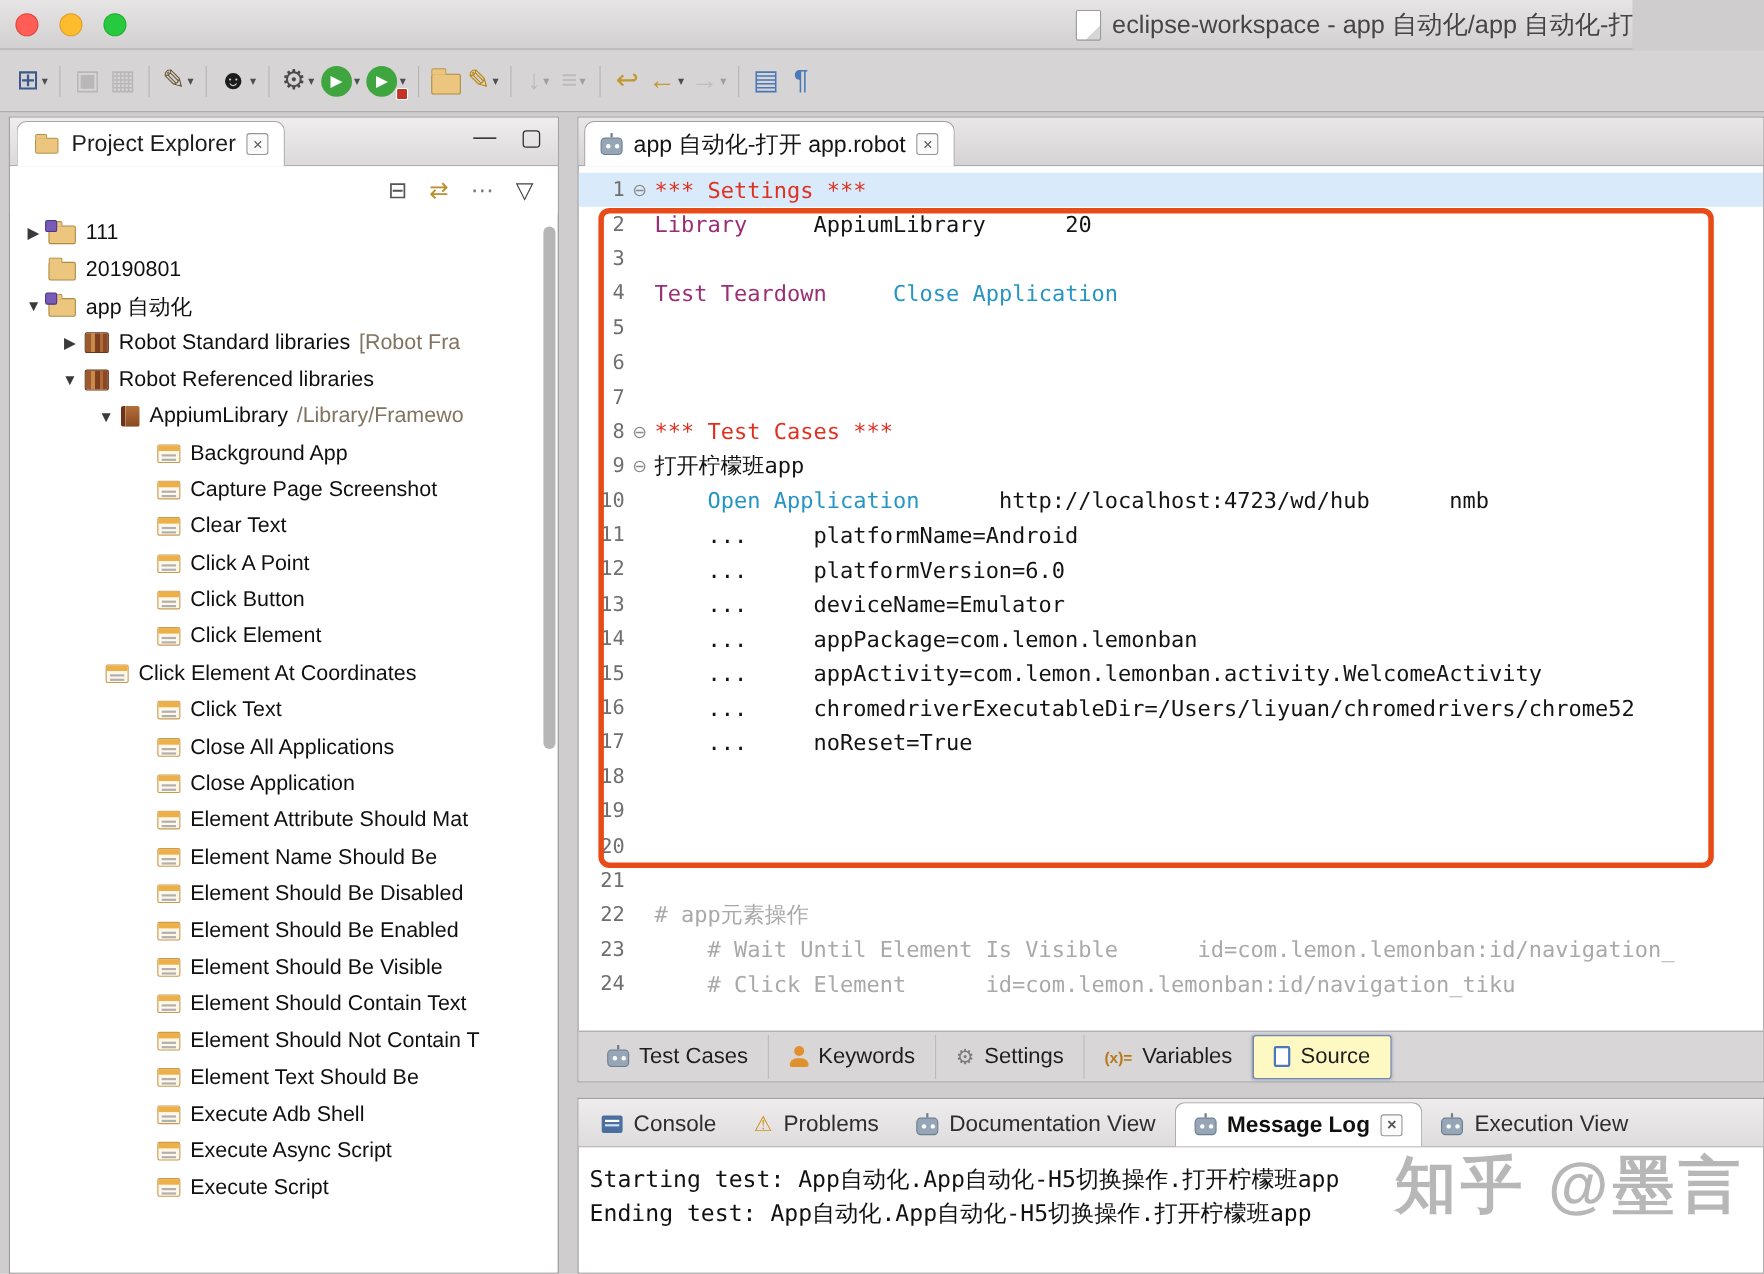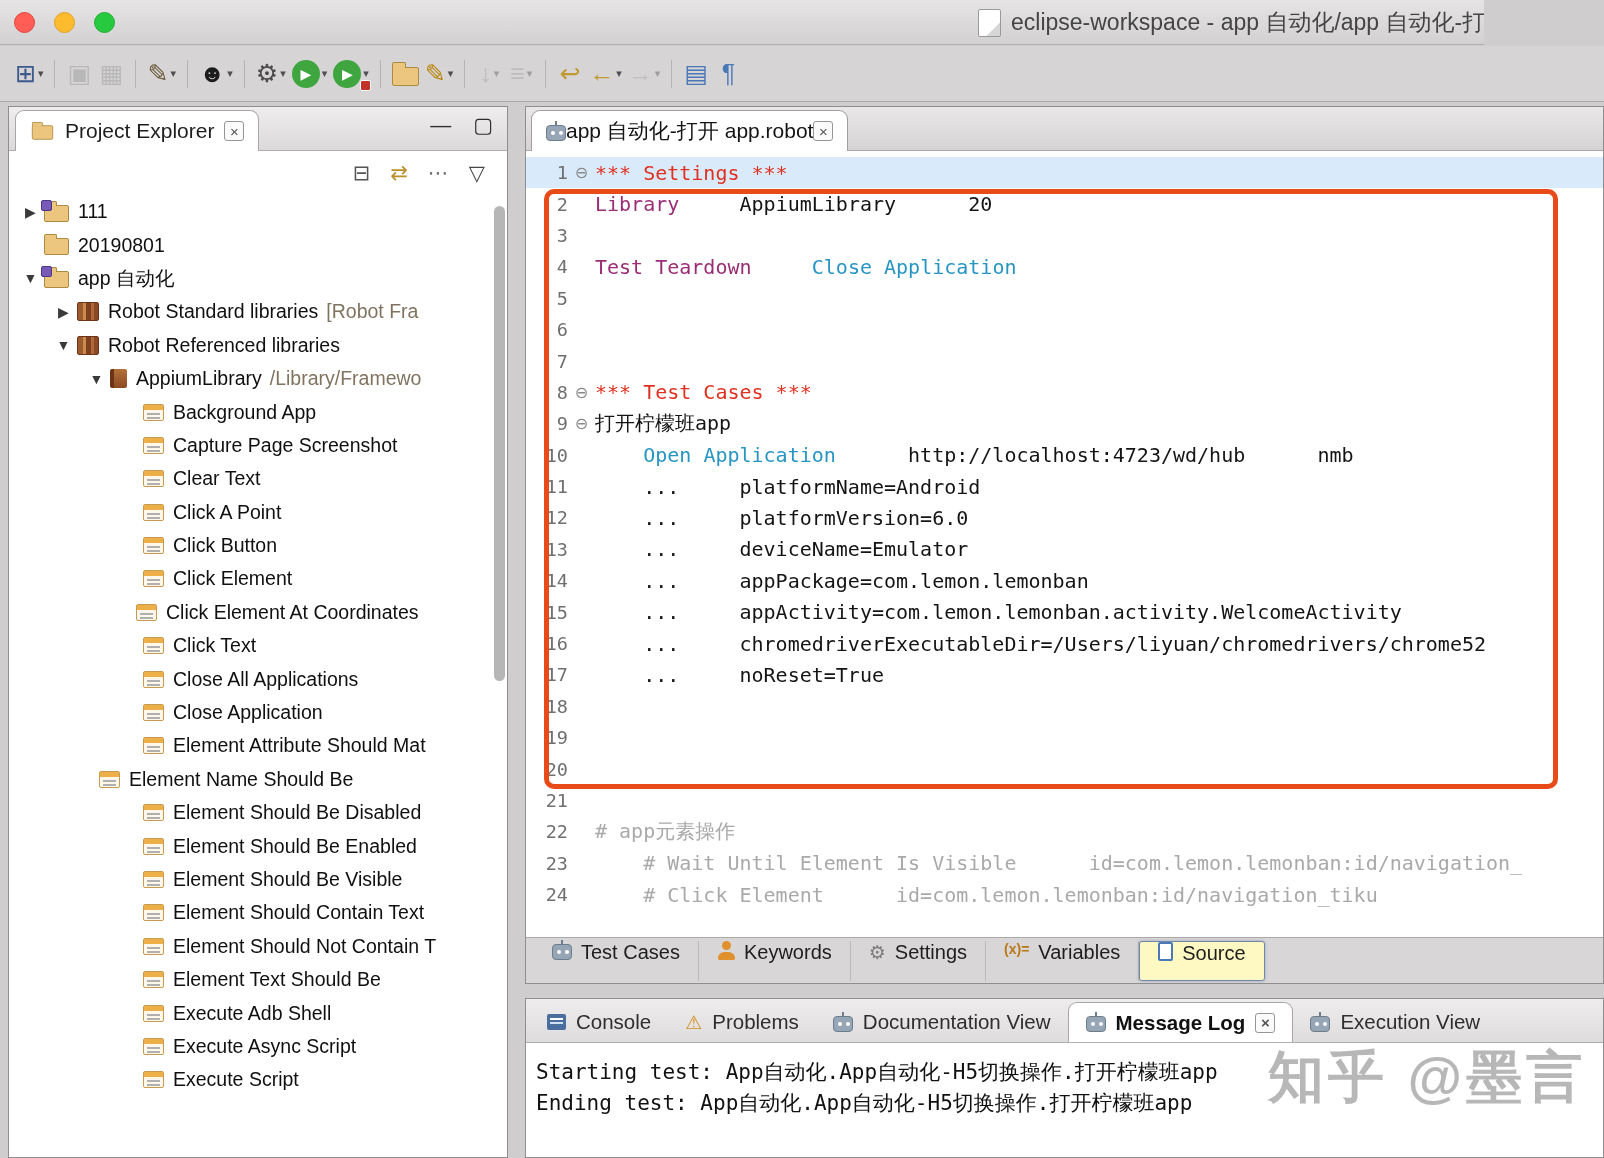--- a/index.html
+++ b/index.html
@@ -52,30 +52,30 @@
 .icon-books{width:22px;height:19px;border:1px solid #6a3518;border-radius:2px;background:repeating-linear-gradient(90deg,#9c5a2e 0 5px,#c98a4a 5px 8px,#7e3e20 8px 13px,#b06a36 13px 16px,#8a4826 16px 22px)}
 .icon-book{width:17px;height:19px;background:linear-gradient(#b4703a,#8a4a22);border-left:4px solid #6e3316;border-radius:2px}
 .icon-keyword{width:21px;height:17px;background:#fff8ea;border:1px solid #c79a52;border-radius:2px;position:relative}
 .icon-keyword::before{content:"";position:absolute;left:0;top:0;right:0;height:5px;background:#edb049}
 .icon-keyword::after{content:"";position:absolute;left:3px;top:8px;width:13px;height:2px;background:#b0b0b0;box-shadow:0 4px 0 #b0b0b0}
 .scrollthumb{position:absolute;right:2px;top:99px;width:11px;height:475px;background:#b6b6b6;border-radius:6px}
 
 
 .editor{position:absolute;left:525px;top:106px;right:0;height:878px;background:#fff;border:1px solid #8f8d8e}
 .ed-tabbar{height:44px;background:linear-gradient(#e9e7e8,#d5d3d4);border-bottom:1px solid #aaa8a9;position:relative}
-.ed-tab{position:absolute;left:5px;top:3px;height:41px;background:#fff;border:1px solid #a09e9f;border-bottom:none;border-radius:9px 9px 0 0;display:flex;align-items:center;padding:0 14px;font-size:21px;color:#141414}
+.ed-tab{position:absolute;left:5px;top:3px;height:41px;background:#fff;border:1px solid #a09e9f;border-bottom:none;border-radius:9px 9px 0 0;display:flex;align-items:center;gap:10px;padding:0 14px;font-size:21px;color:#141414}
 .ed-body{position:absolute;top:44px;left:0;right:0;bottom:46px;overflow:hidden;padding-top:6px}
 .code-line{display:flex;align-items:center;height:31.4px;font-family:"DejaVu Sans Mono",monospace;font-size:20px}
 .code-line.hl{background:#d9eafb}
 .ln{width:42px;text-align:right;color:#6f6f6f;font-size:18.5px;flex:none;font-family:"DejaVu Sans Mono",monospace}
 .fold{width:27px;text-align:center;color:#8a8a8a;font-size:16px;flex:none;font-family:"DejaVu Sans",sans-serif}
 .codetxt{white-space:pre}
 .annotation{position:absolute;left:18px;top:38px;width:1014px;height:600px;border:5px solid #e84a18;border-radius:10px;z-index:6;pointer-events:none}
 .ed-tabs-bottom{position:absolute;bottom:0;left:0;right:0;height:46px;background:#d8d6d7;border-top:1px solid #aaa8a9;display:flex;align-items:center;padding-left:8px}
-.ed-btab{display:flex;gap:9px;height:40px;padding:0 18px;font-size:20px;color:#1e1e1e;border-right:1px solid #bcbaba}
+.ed-btab{display:flex;align-items:center;gap:9px;height:40px;padding:0 18px;font-size:20px;color:#1e1e1e;border-right:1px solid #bcbaba}
 .ed-btab.selected{background:#fef9c3;border:1px solid #7088ab;border-radius:3px;box-shadow:0 0 3px rgba(60,90,140,.4)}
 .icon-gear-g{font-size:19px;color:#7c7c7c;font-family:"DejaVu Sans",sans-serif}
 .icon-vars{font-size:14px;font-weight:bold;color:#b87818}
 .icon-bluedoc{width:15px;height:19px;background:#fff;border:2px solid #4a78b8;border-radius:2px}
 .icon-robot{width:20px;height:16px;background:#97a6b6;border:1px solid #6c7d8e;border-radius:4px;position:relative;margin-top:3px}
 .icon-robot::before{content:"";position:absolute;left:4px;top:5px;width:4px;height:4px;background:#fff;border-radius:50%;box-shadow:8px 0 0 #fff}
 .icon-robot::after{content:"";position:absolute;left:8px;top:-5px;width:2px;height:4px;background:#6c7d8e}
 .icon-person{width:18px;height:19px;position:relative}
 .icon-person::before{content:"";position:absolute;left:5px;top:0;width:9px;height:9px;border-radius:50%;background:#e0902c}
 .icon-person::after{content:"";position:absolute;left:1px;bottom:0;width:17px;height:8px;border-radius:8px 8px 2px 2px;background:#e0902c}
@@ -255,21 +255,21 @@
       <div class="tree-row" style="padding-left: 107px;">
         <span class="expander"></span>
         <span class="ticon icon-keyword"></span>
         <span class="tlabel">Click Button</span>
       </div>
       <div class="tree-row" style="padding-left: 107px;">
         <span class="expander"></span>
         <span class="ticon icon-keyword"></span>
         <span class="tlabel">Click Element</span>
       </div>
-      <div class="tree-row" style="padding-left: 60px; margin-left: 40px;">
+      <div class="tree-row" style="padding-left: 60px;">
         <span class="expander"></span>
         <span class="ticon icon-keyword"></span>
         <span class="tlabel">Click Element At Coordinates</span>
       </div>
       <div class="tree-row" style="padding-left: 107px;">
         <span class="expander"></span>
         <span class="ticon icon-keyword"></span>
         <span class="tlabel">Click Text</span>
       </div>
       <div class="tree-row" style="padding-left: 107px;">
@@ -280,21 +280,21 @@
       <div class="tree-row" style="padding-left: 107px;">
         <span class="expander"></span>
         <span class="ticon icon-keyword"></span>
         <span class="tlabel">Close Application</span>
       </div>
       <div class="tree-row" style="padding-left: 107px; text-align: center;">
         <span class="expander"></span>
         <span class="ticon icon-keyword"></span>
         <span class="tlabel">Element Attribute Should Mat</span>
       </div>
-      <div class="tree-row" style="padding-left: 63px;">
+      <div class="tree-row" style="padding-left: 107px;">
         <span class="expander"></span>
         <span class="ticon icon-keyword"></span>
         <span class="tlabel">Element Name Should Be</span>
       </div>
       <div class="tree-row" style="padding-left: 107px;">
         <span class="expander"></span>
         <span class="ticon icon-keyword"></span>
         <span class="tlabel">Element Should Be Disabled</span>
       </div>
       <div class="tree-row" style="padding-left: 107px;">

